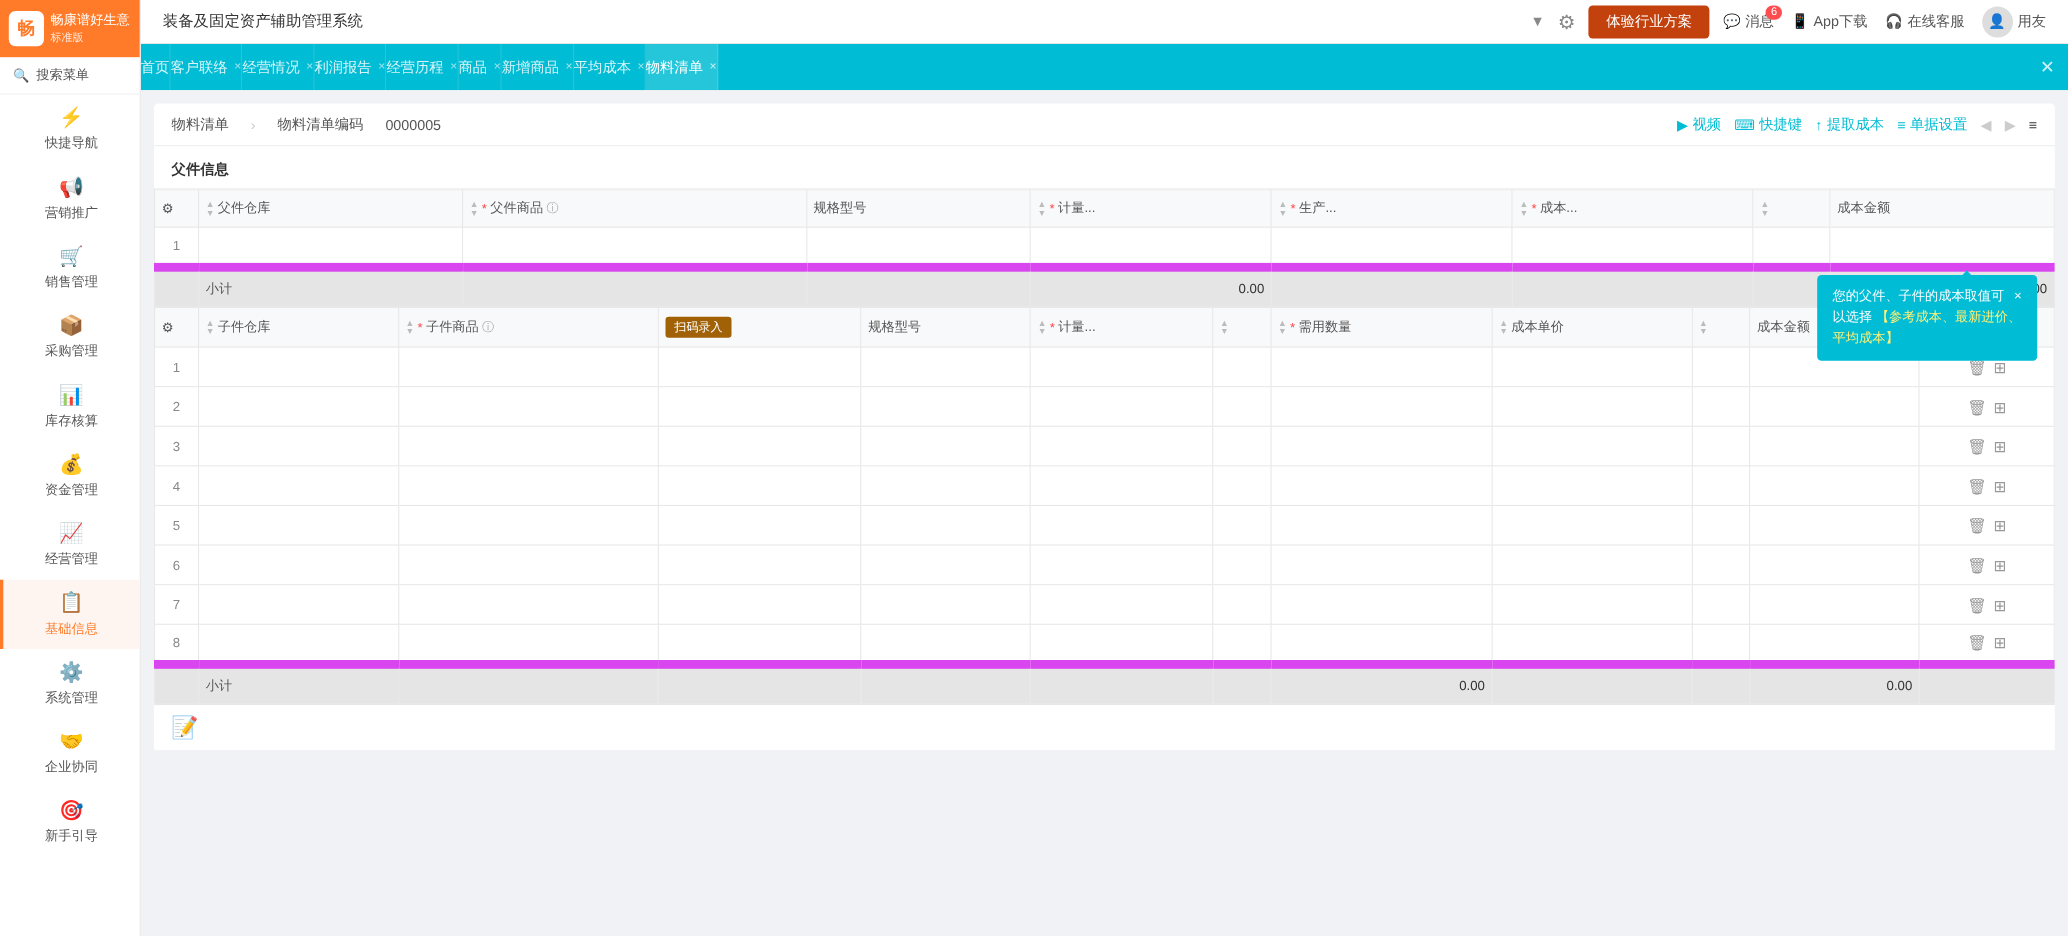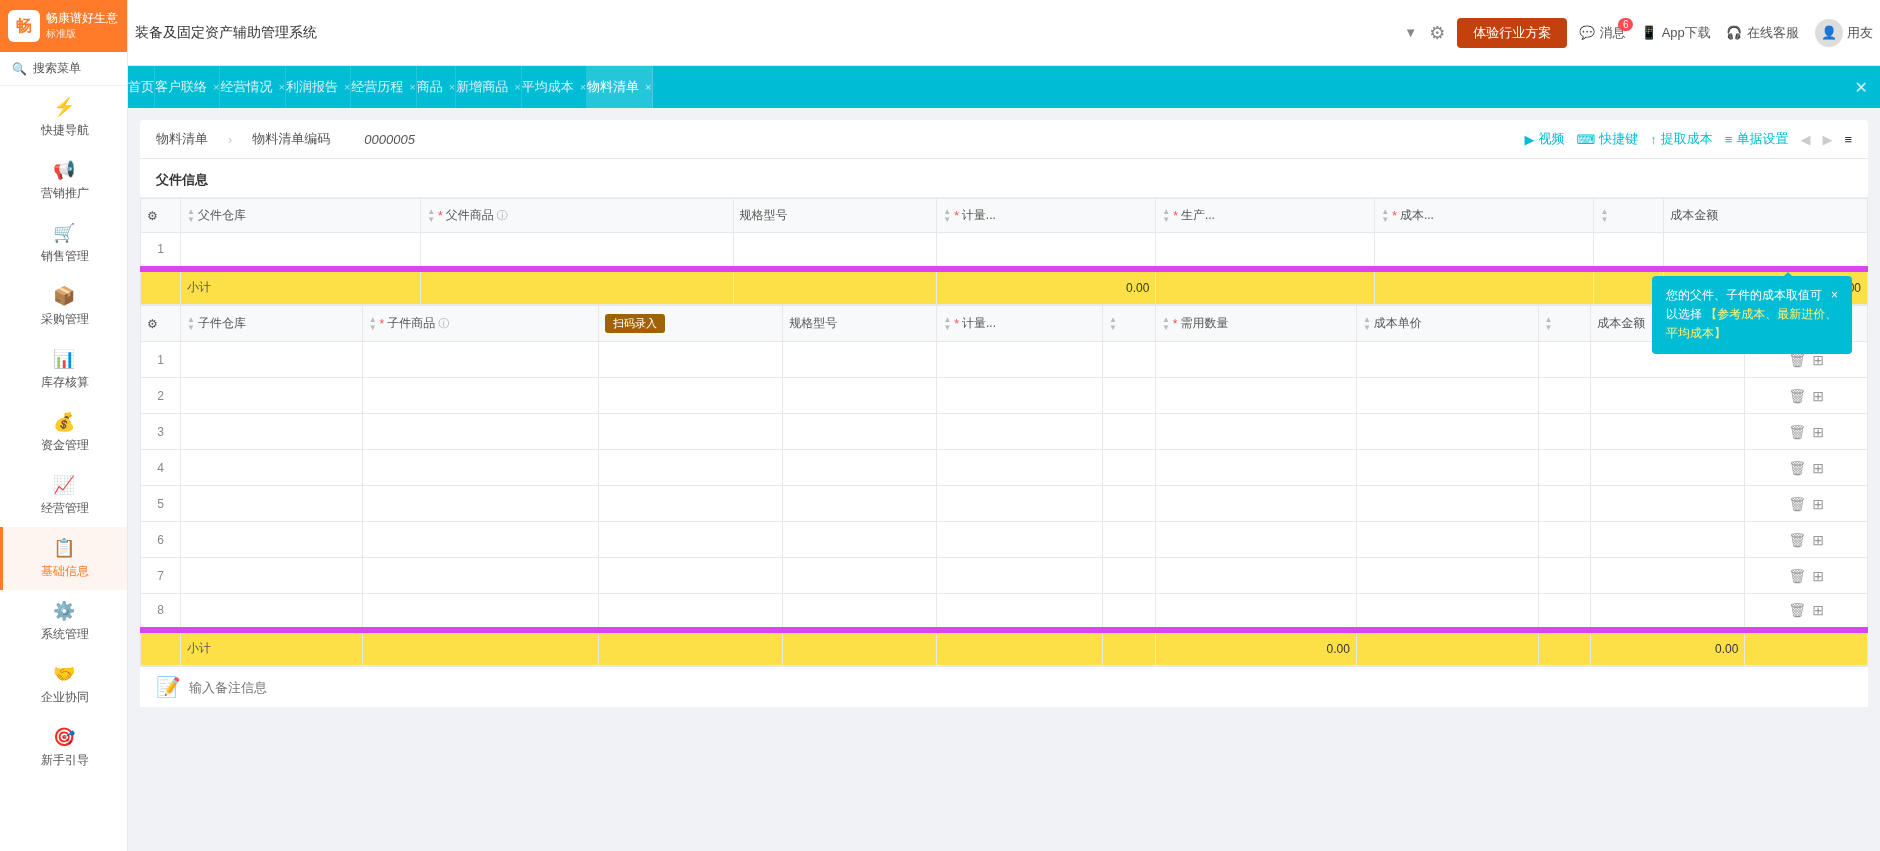--- a/index.html
+++ b/index.html
@@ -64,24 +64,24 @@
     .sidebar-item.active { color: #ff7b29; border-left-color: #ff7b29; background: #fff5f0; }
     .sidebar-item .icon { font-size: 18px; }
 
     
     .main { flex: 1; display: flex; flex-direction: column; overflow: hidden; }
 
     
     .topbar {
       background: #fff;
       border-bottom: 1px solid #e8e8e8;
-      height: 66px;
-      display: flex;
-      align-items: center;
-      padding: 0 7px;
+      height: 40px;
+      display: flex;
+      align-items: center;
+      padding: 0 20px;
       gap: 12px;
       flex-shrink: 0;
     }
     .topbar-title { color: #333; font-size: 14px; flex: 1; }
     .topbar-btn {
       background: #c2410c;
       color: #fff;
       border: none;
       border-radius: 4px;
       padding: 6px 16px;
@@ -175,23 +175,23 @@
       white-space: nowrap;
     }
     .data-table td {
       border: 1px solid #e8e8e8;
       padding: 6px;
       color: #333;
       height: 36px;
     }
     .data-table .row-num { color: #888; text-align: center; width: 40px; }
     .data-table .subtotal-row td {
-      background: #fde047;
+      background: #e5e5e5;
       font-weight: 500;
-      border-top: 6px solid #d946ef;
+      border-top: 8px solid #d946ef;
     }
     .data-table .subtotal-label { color: #555; }
     .data-table .subtotal-val { color: #333; font-weight: 600; text-align: right; }
     .required { color: #ff4d4f; }
     .th-settings { width: 36px; text-align: center; }
 
     
     .action-icons { display: flex; gap: 6px; justify-content: center; }
     .action-icon { color: #999; cursor: pointer; font-size: 14px; }
 
@@ -396,21 +396,21 @@
       <span class="nav-close-btn">✕</span>
     </div>
   </div>
 
   <div class="content">
 
     <div class="page-header">
       <span class="breadcrumb-item">物料清单</span>
       <span class="breadcrumb-sep">›</span>
       <span class="breadcrumb-item">物料清单编码</span>
-      <span class="breadcrumb-item" style="margin-left:18px;font-style:italic;">0000005</span>
+      <span class="breadcrumb-item" style="margin-left:4px;">0000005</span>
 
       <div class="page-actions">
         <span>
           <span>▶</span>
           <span>视频</span>
         </span>
         <span>
           <span>⌨</span>
           <span>快捷键</span>
         </span>
@@ -746,16 +746,15 @@
               <td class="col-right subtotal-val">0.00</td>
               <td></td>
             </tr>
           </tbody>
         </table>
       </div>
     </div>
 
     <div class="bottom-bar">
       <span class="bottom-icon">📝</span>
-      <input type="text" style="flex: 1 1 0%; border: none; outline: none; background: transparent; font-size: 13px; color: rgb(51, 51, 51);" placeholder="输入备注信息">
     </div>
   </div>
 </div>
 
 </body></html>

